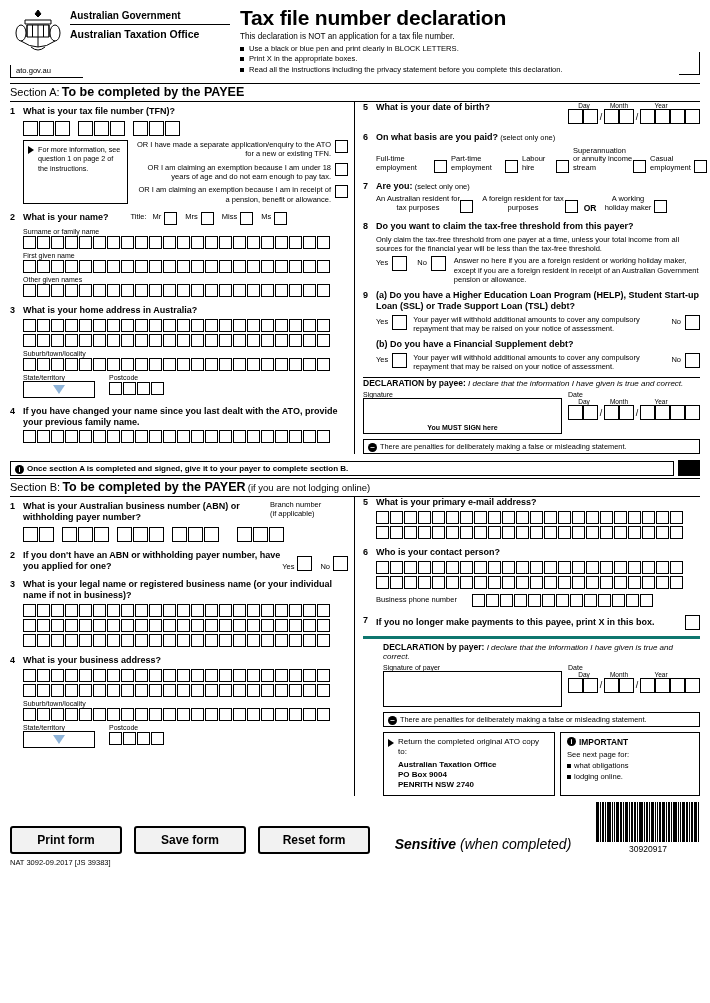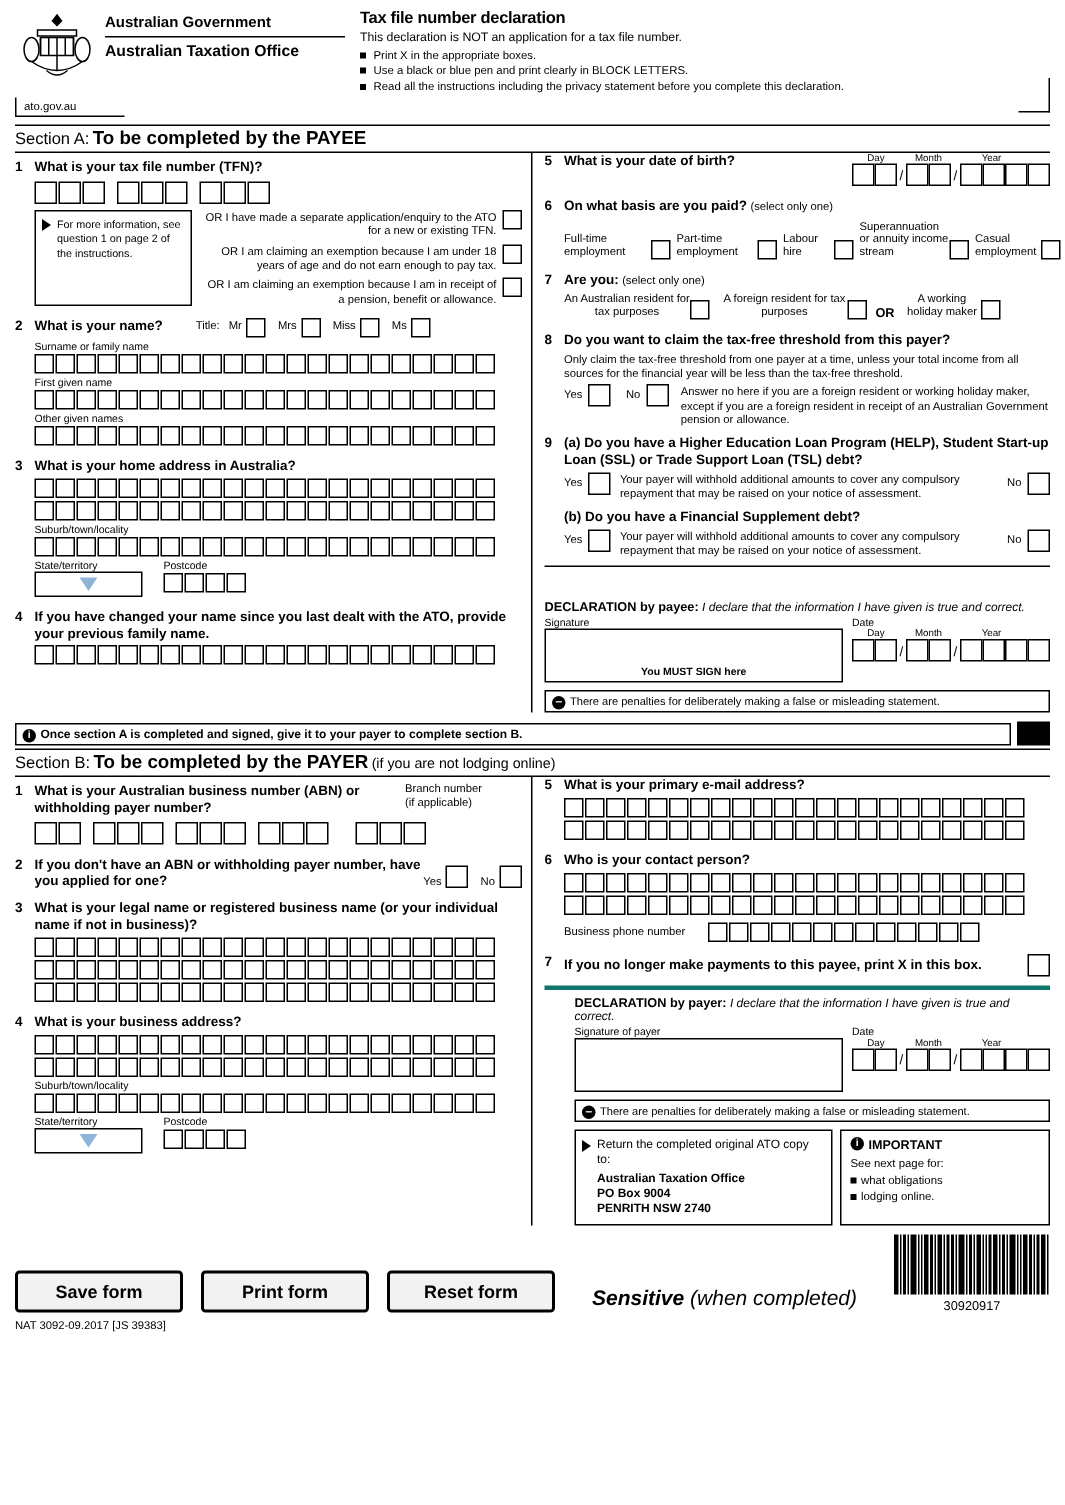--- a/index.html
+++ b/index.html
@@ -14,21 +14,21 @@
   }
   .page{position:relative;width:710px;height:1003px;box-sizing:border-box;padding:6px 10px;}
   
   .hdr{display:flex;align-items:flex-start;height:62px;}
   .crest{width:56px;height:52px;flex:none;display:flex;align-items:center;justify-content:center;}
   .govt{width:160px;flex:none;padding-left:4px;padding-top:4px;}
   .govt .l1{font-size:10px;font-weight:bold;}
   .govt hr{border:none;border-top:1px solid #000;margin:3px 0 3px 0;}
   .govt .l2{font-size:10.5px;font-weight:bold;}
   .titleblock{flex:1;padding-left:10px;}
-  .titleblock h1{font-size:11px;margin:0 0 2px 0;font-weight:bold;letter-spacing:-0.2px;}
+  .titleblock h1{font-size:21px;margin:0 0 2px 0;font-weight:bold;letter-spacing:-0.2px;}
   .titleblock .sub{font-size:8.2px;margin-bottom:3px;}
   .bullets div{font-size:7.6px;line-height:1.35;padding-left:9px;position:relative;}
   .bullets div:before{content:"";position:absolute;left:0;top:3px;width:4px;height:4px;background:#000;}
   .urlbar{position:relative;height:12px;margin:0 0 3px 0;}
   .urlbar .lcorner{position:absolute;left:0;top:-3px;width:72px;height:12px;border-left:1px solid #000;border-bottom:1px solid #000;}
   .urlbar .url{position:absolute;left:6px;top:-2px;font-size:7.6px;}
   .urlbar .rcorner{position:absolute;right:0;top:-16px;width:20px;height:22px;border-right:1px solid #000;border-bottom:1px solid #000;}
   
   .secbar{border-top:1px solid #000;border-bottom:1px solid #000;padding:1px 0 2px 0;margin-top:2px;}
   .secbar .a{font-size:11px;}
@@ -94,22 +94,22 @@
     </div>
     <div class="govt">
       <div class="l1">Australian Government</div>
       <hr>
       <div class="l2">Australian Taxation Office</div>
     </div>
     <div class="titleblock">
       <h1>Tax file number declaration</h1>
       <div class="sub">This declaration is NOT an application for a tax file number.</div>
       <div class="bullets">
+        <div>Use a black or blue pen and print clearly in BLOCK LETTERS.</div>
         <div>Print X in the appropriate boxes.</div>
-        <div>Use a black or blue pen and print clearly in BLOCK LETTERS.</div>
         <div>Read all the instructions including the privacy statement before you complete this declaration.</div>
       </div>
     </div>
   </div>
 
   <div class="urlbar">
     <div class="lcorner"></div>
     <div class="url">ato.gov.au</div>
     <div class="rcorner"></div>
   </div>
@@ -500,21 +500,21 @@
           <div style="display:flex;align-items:flex-start;margin-top:3px;">
             <div class="small" style="margin-top:2px;">Yes</div>
             <span class="bx w" style="margin-left:4px;"></span>
             <div class="small" style="flex:1;padding-left:6px;">Your payer will withhold additional amounts to cover any compulsory repayment that may be raised on your notice of assessment.</div>
             <div class="small" style="margin-top:2px;margin-left:4px;">No</div>
             <span class="bx w" style="margin-left:4px;"></span>
           </div>
         </div>
       </div>
 
-      <div style="border-top:1px solid #000;margin-top:6px;padding-top:21px;">
+      <div style="border-top:1px solid #000;margin-top:6px;padding-top:0;">
         <span style="font-weight:bold;font-size:8.5px;">DECLARATION by payee:</span>
         <span style="font-style:italic;font-size:8px;">I declare that the information I have given is true and correct.</span>
         <div style="display:flex;margin-top:3px;">
           <div style="flex:1;">
             <div class="lbl">Signature</div>
             <div class="sigbox">
               <div class="mustsign">You MUST SIGN here</div>
             </div>
           </div>
           <div style="flex:none;padding-left:6px;">
@@ -976,22 +976,22 @@
             <div style="margin-top:1px;"><span class="sq"></span><span>what obligations</span></div>
             <div><span class="sq"></span><span>lodging online.</span></div>
           </div>
         </div>
       </div>
     </div>
   </div>
 
   <div class="footer">
     <div style="display:flex;gap:12px;align-items:flex-end;">
+      <div class="btn">Print form</div>
       <div class="btn">Save form</div>
-      <div class="btn">Print form</div>
       <div class="btn">Reset form</div>
     </div>
     <div style="flex:1;text-align:center;padding-bottom:2px;">
       <div class="sensitive">
         <span style="font-weight:bold;font-style:italic;">Sensitive</span>
         <span style="font-style:italic;">(when completed)</span>
       </div>
     </div>
     <div style="flex:none;text-align:center;">
       <div class="barcode">

